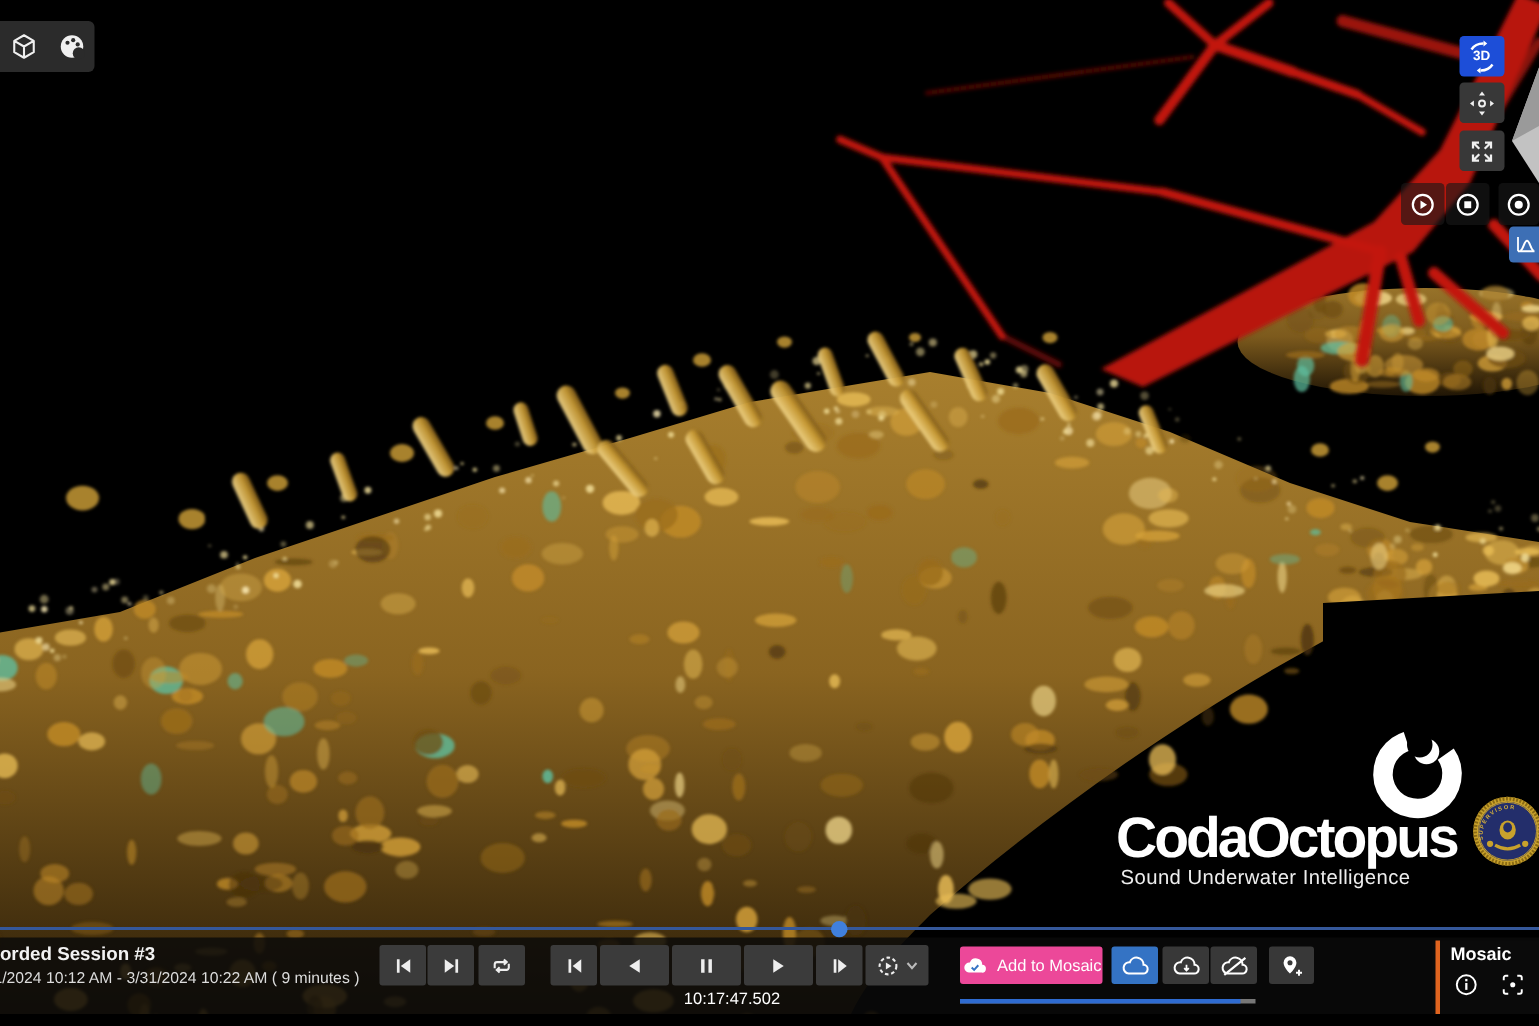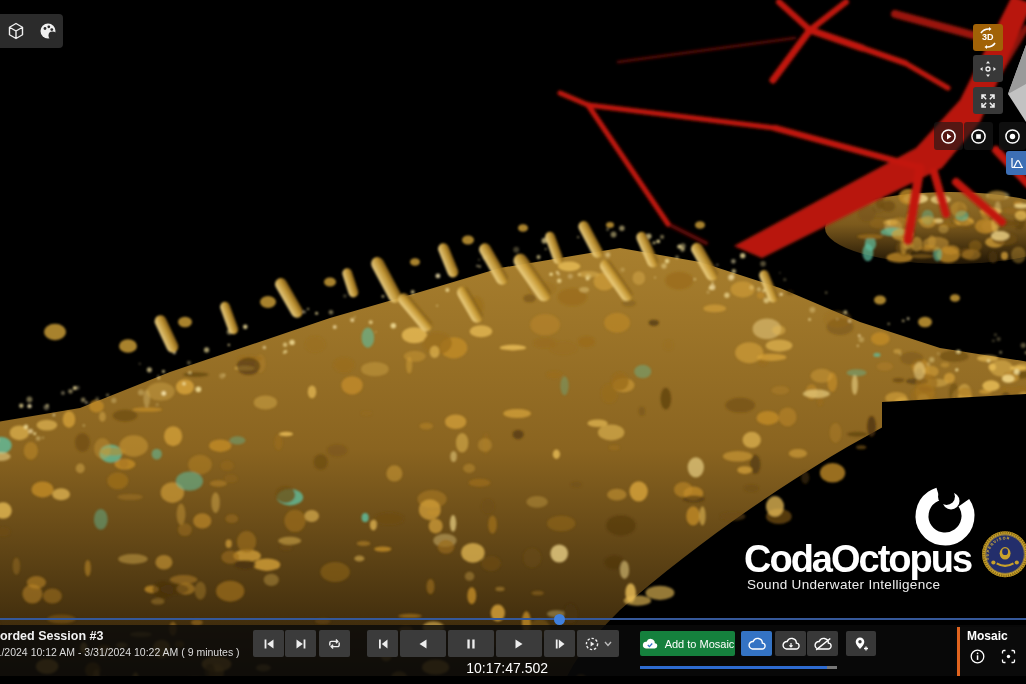--- a/index.html
+++ b/index.html
@@ -7,41 +7,41 @@
   .stage{position:relative;width:1026px;height:684px;background:#000;overflow:hidden;
          font-family:"Liberation Sans",sans-serif;color:#f0f0f0;}
   .abs{position:absolute;}
   
   .tl-toolbar{left:0;top:14px;width:63px;height:34px;background:#2b2b2b;border-radius:0 4px 4px 0;
               display:flex;align-items:center;justify-content:center;gap:6px;}
   .tool-btn{width:26px;height:26px;display:flex;align-items:center;justify-content:center;border-radius:3px;}
   
   .vc-btn{left:973px;width:30px;height:27px;background:#383838;border-radius:3px;
           display:flex;align-items:center;justify-content:center;}
-  .vc-btn.active{background:#a16207;}
+  .vc-btn.active{background:#1d4ed8;}
   .vc-3d-label{font-size:9px;font-weight:bold;color:#fff;}
   
   .cap-btn{top:122px;width:29px;height:28px;background:rgba(25,25,25,.62);border-radius:3px;
            display:flex;align-items:center;justify-content:center;}
   .snap-btn{left:1006px;top:151px;width:46px;height:24px;background:#3d6fb5;border-radius:3px;
             display:flex;align-items:center;gap:3px;padding-left:5px;font-size:11px;color:#fff;}
   
   .tl-line{left:0;top:618px;width:1026px;height:2px;background:#35589a;}
   .tl-dot{left:554px;top:614px;width:11px;height:11px;border-radius:50%;background:#4080dd;}
   
   .bbar{left:0;top:625px;width:1026px;height:51px;background:rgba(10,10,10,.82);}
   .bstrip{left:0;top:676px;width:1026px;height:8px;background:#000;}
   .session{left:0;top:629px;width:250px;overflow:hidden;}
   .session .t1{display:block;white-space:nowrap;margin-left:-23px;font-size:12.5px;font-weight:bold;color:#f2f2f2;}
   .session .t2{display:block;white-space:nowrap;margin-left:-19px;margin-top:3px;font-size:10.5px;color:#dcdcdc;}
   .pbtn{top:630px;height:27px;background:#3b3b3b;border-radius:2px;
         display:flex;align-items:center;justify-content:center;}
   .pbtn svg{display:block;}
-  .tstamp{left:428px;top:660px;width:120px;text-align:right;font-size:14px;color:#fff;}
-  .mos-add{left:640px;top:631px;width:95px;height:25px;background:#15803d;border-radius:2px;
+  .tstamp{left:428px;top:660px;width:120px;text-align:center;font-size:11px;color:#fff;}
+  .mos-add{left:640px;top:631px;width:95px;height:25px;background:#ec4899;border-radius:2px;
            display:flex;align-items:center;justify-content:center;gap:6px;font-size:11px;color:#fff;}
   .mbtn{top:631px;width:31px;height:25px;border-radius:2px;display:flex;align-items:center;justify-content:center;}
   .mbtn.blue{background:#3473c4;} .mbtn.dark{background:#383838;}
   .mprog{left:640px;top:666px;width:197px;height:3px;background:#777;}
   .mprog .fill{height:3px;background:#2e6bd0;width:95%;}
   
   .lidar{left:955px;top:627px;width:71px;height:49px;background:#0a0a0a;}
   .lidar-accent{left:957px;top:627px;width:3px;height:49px;background:#e0641f;}
   .lidar-title{left:967px;top:629px;font-size:12px;font-weight:bold;color:#fff;}
   .lidar-ic{top:647px;width:18px;height:18px;display:flex;align-items:center;justify-content:center;}

